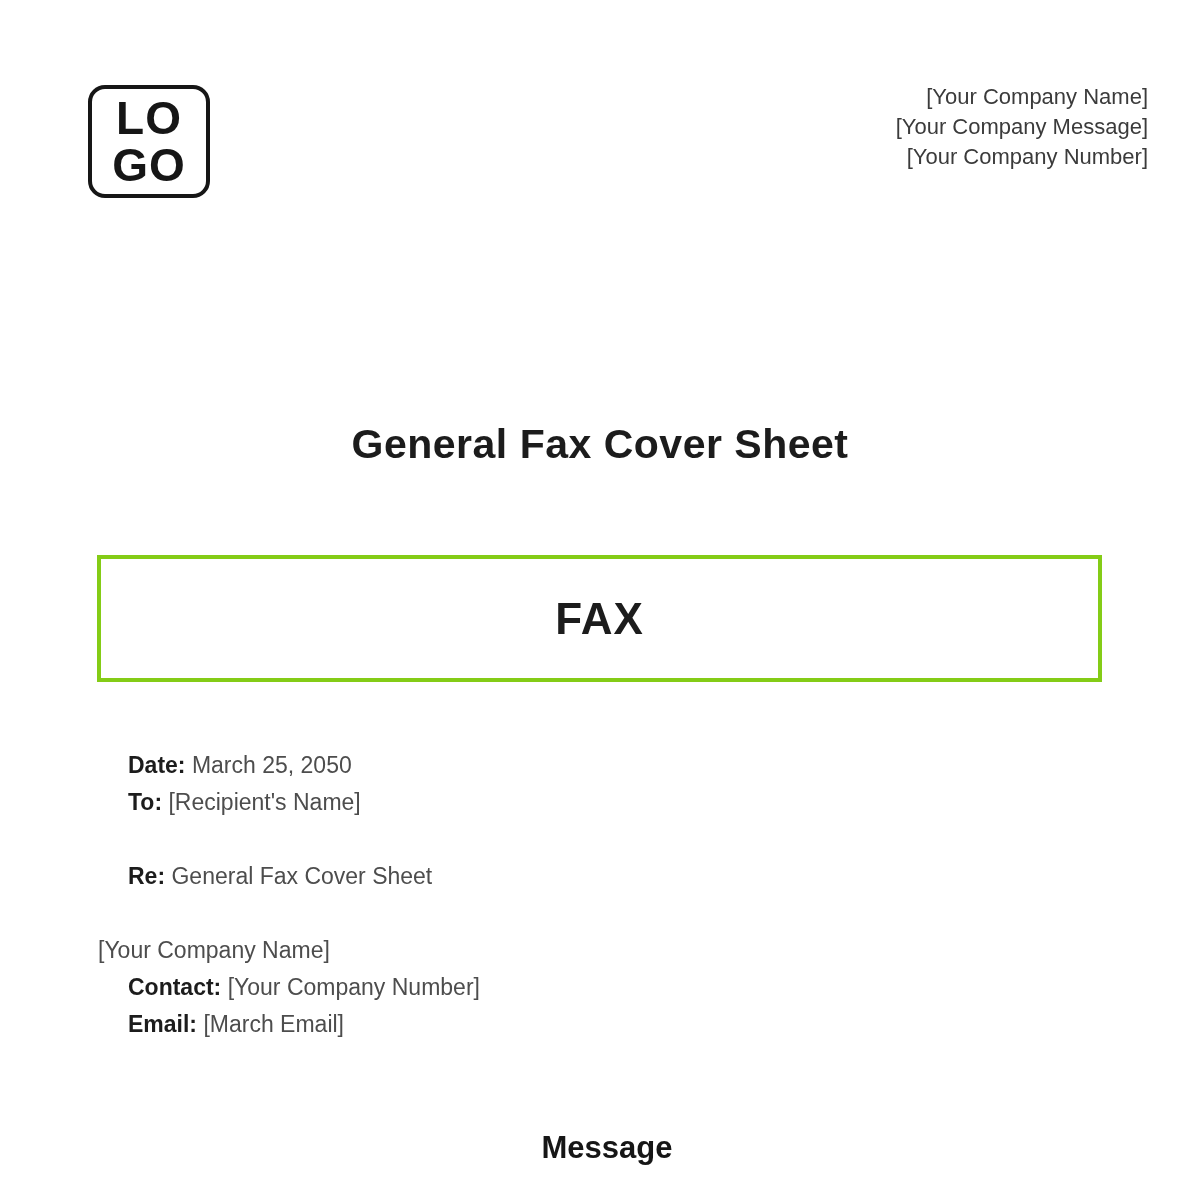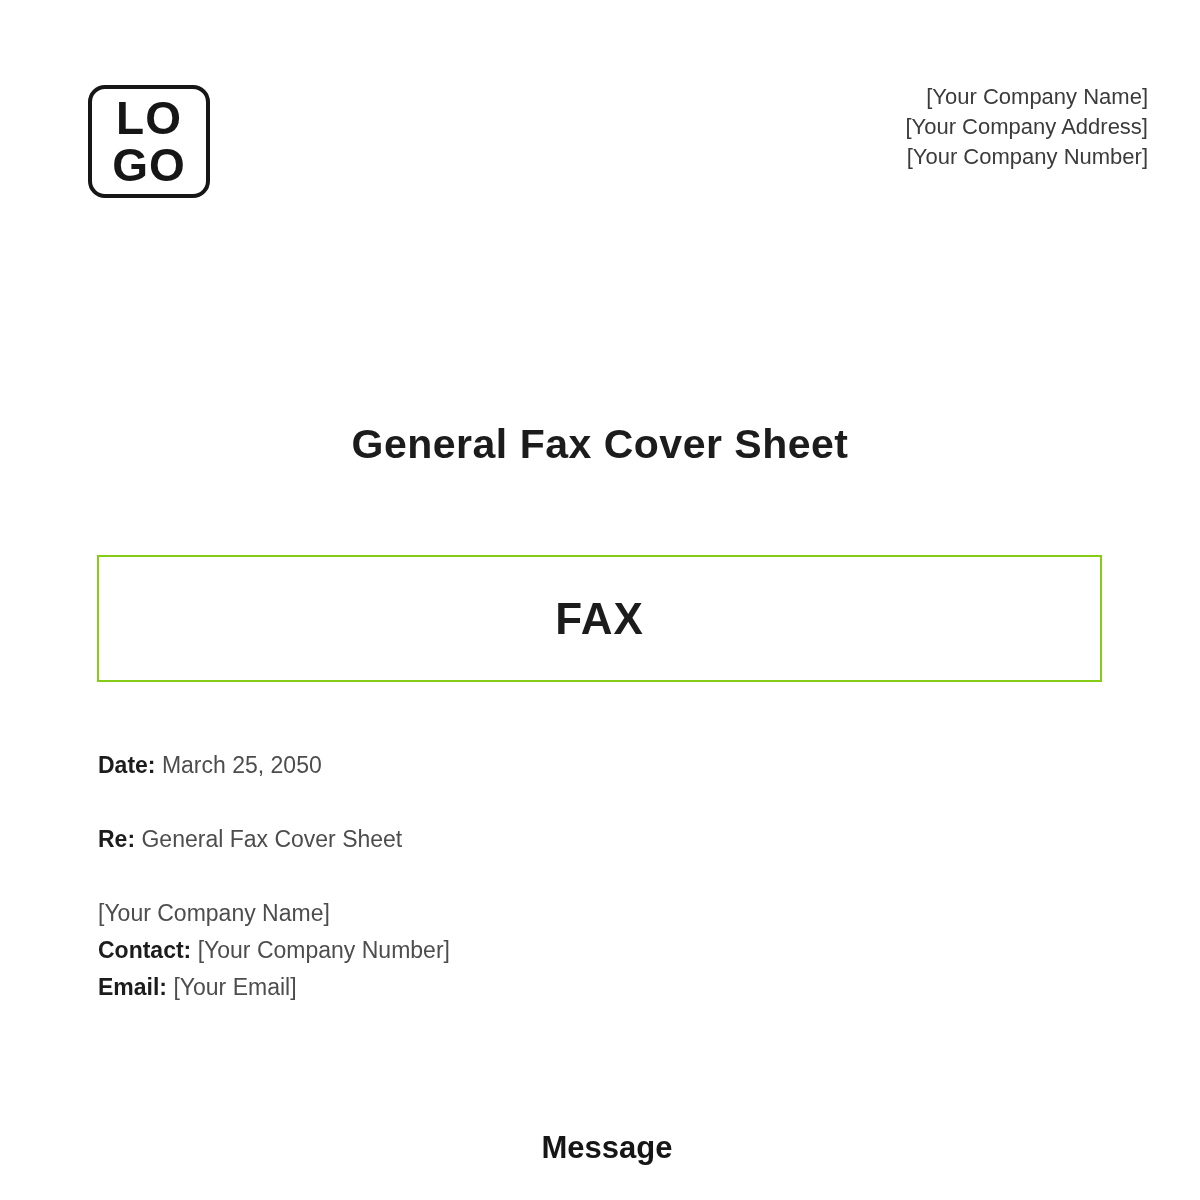--- a/index.html
+++ b/index.html
@@ -47,37 +47,37 @@
     font-size: 41px; font-weight: 700;
     color: #1c1c1c;
     letter-spacing: 0.5px;
   }
 
   
   .fax-box {
     position: absolute;
     left: 97px; top: 555px;
     width: 1005px; height: 127px;
-    border: 2px solid #84cc16;
+    border: 4px solid #84cc16;
     background: #ffffff;
     display: flex; align-items: center; justify-content: center;
   }
   .fax-box .fax-text {
     font-size: 44px; font-weight: 700; color: #1c1c1c;
     letter-spacing: 1px;
   }
 
   
   .details {
     position: absolute;
     left: 98px; top: 747px;
     font-size: 23px; line-height: 37px;
     color: #4d4d4d;
   }
-  .details .line b { color: #1c1c1c; font-weight: 700; }
+  .details .line b { color: #1c1c1c; font-weight: 700; margin-left: 30px; }
   .details .spacer { height: 37px; }
 
   
   .message-heading {
     position: absolute;
     top: 1130px; left: 7px; width: 100%;
     text-align: center;
     font-size: 31px; font-weight: 700;
     color: #161616;
   }
@@ -87,49 +87,53 @@
 
 <div class="page">
 
   <div class="logo-box">
     <span class="logo-line">LO</span>
     <span class="logo-line">GO</span>
   </div>
 
   <div class="company-info">
     <span class="company-line">[Your Company Name]</span>
-    <span class="company-line">[Your Company Address]</span>
+    <span class="company-line">[Your Company Message]</span>
     <span class="company-line">[Your Company Number]</span>
   </div>
 
   <div class="doc-title">General Fax Cover Sheet</div>
 
   <div class="fax-box">
     <span class="fax-text">FAX</span>
   </div>
 
   <div class="details">
     <div class="line">
       <b>Date:</b>
       <span>March 25, 2050</span>
+    </div>
+    <div class="line">
+      <b>To:</b>
+      <span>[Recipient's Name]</span>
     </div>
     <div class="spacer"></div>
     <div class="line">
       <b>Re:</b>
       <span>General Fax Cover Sheet</span>
     </div>
     <div class="spacer"></div>
     <div class="line">
       <span>[Your Company Name]</span>
     </div>
     <div class="line">
       <b>Contact:</b>
       <span>[Your Company Number]</span>
     </div>
     <div class="line">
       <b>Email:</b>
-      <span>[Your Email]</span>
+      <span>[March Email]</span>
     </div>
   </div>
 
   <div class="message-heading">Message</div>
 
 </div>
 
 </body></html>

